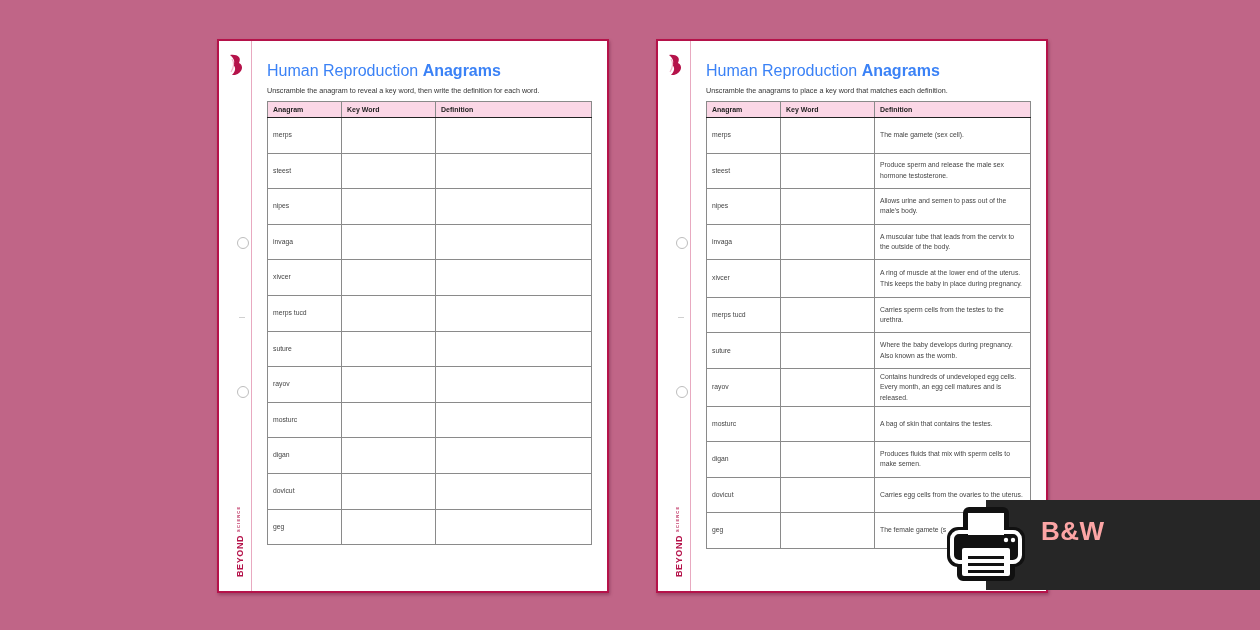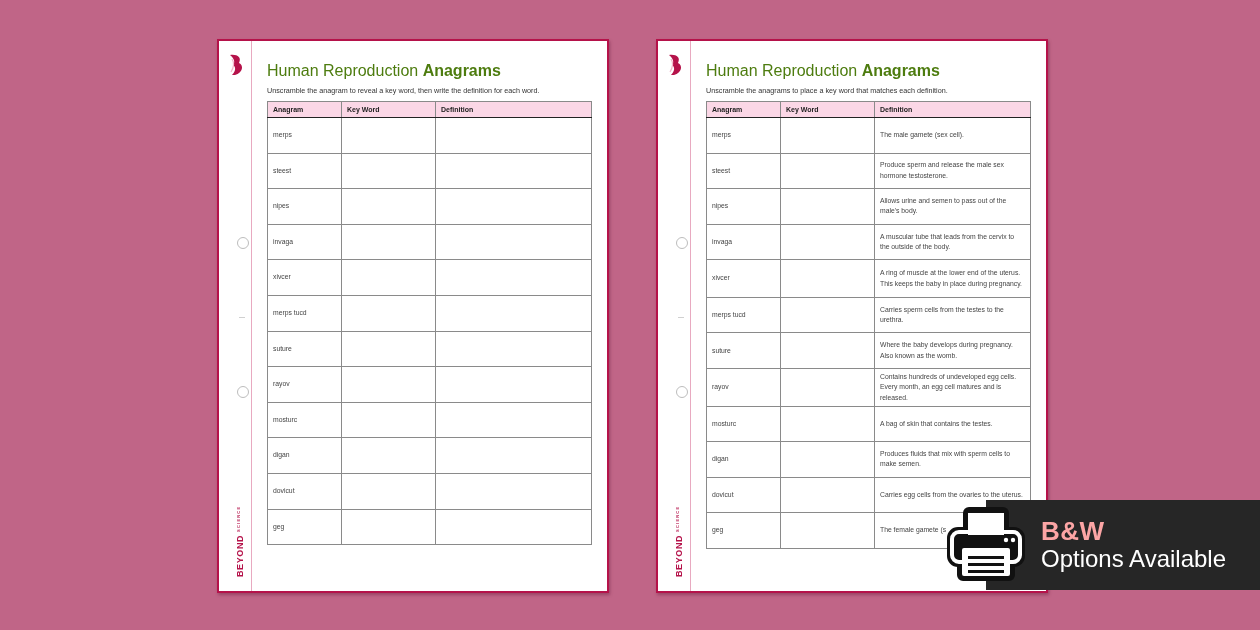--- a/index.html
+++ b/index.html
@@ -69,21 +69,21 @@
     font-size: 4px;
     letter-spacing: 1.2px;
     font-weight: bold;
     margin-left: 3px;
     vertical-align: 3px;
   }
   .title {
     position: absolute;
     left: 48px; top: 21px;
     font-size: 16px;
-    color: #4d7c0f;
+    color: #3b82f6;
     white-space: nowrap;
   }
   .title b { font-weight: bold; }
   .instructions {
     position: absolute;
     left: 48px; top: 45px;
     font-size: 7.2px;
     color: #333;
     white-space: nowrap;
   }
@@ -352,14 +352,13 @@
     <rect x="22" y="7" width="36" height="22" fill="#fff"></rect>
     <rect x="6" y="26" width="68" height="30" rx="7" fill="none" stroke="#fff" stroke-width="4"></rect>
     <circle cx="60" cy="34" r="2.2" fill="#fff"></circle>
     <circle cx="67" cy="34" r="2.2" fill="#fff"></circle>
     <rect x="16" y="42" width="48" height="28" rx="2" fill="#fff"></rect>
     <rect x="22" y="50" width="36" height="3" fill="#111"></rect>
     <rect x="22" y="57" width="36" height="3" fill="#111"></rect>
     <rect x="22" y="64" width="36" height="3" fill="#111"></rect>
   </svg>
   <div class="badge-title">B&amp;W</div>
-  <div class="badge-sub">Options Available</div>
 </div>
 
 </body></html>

